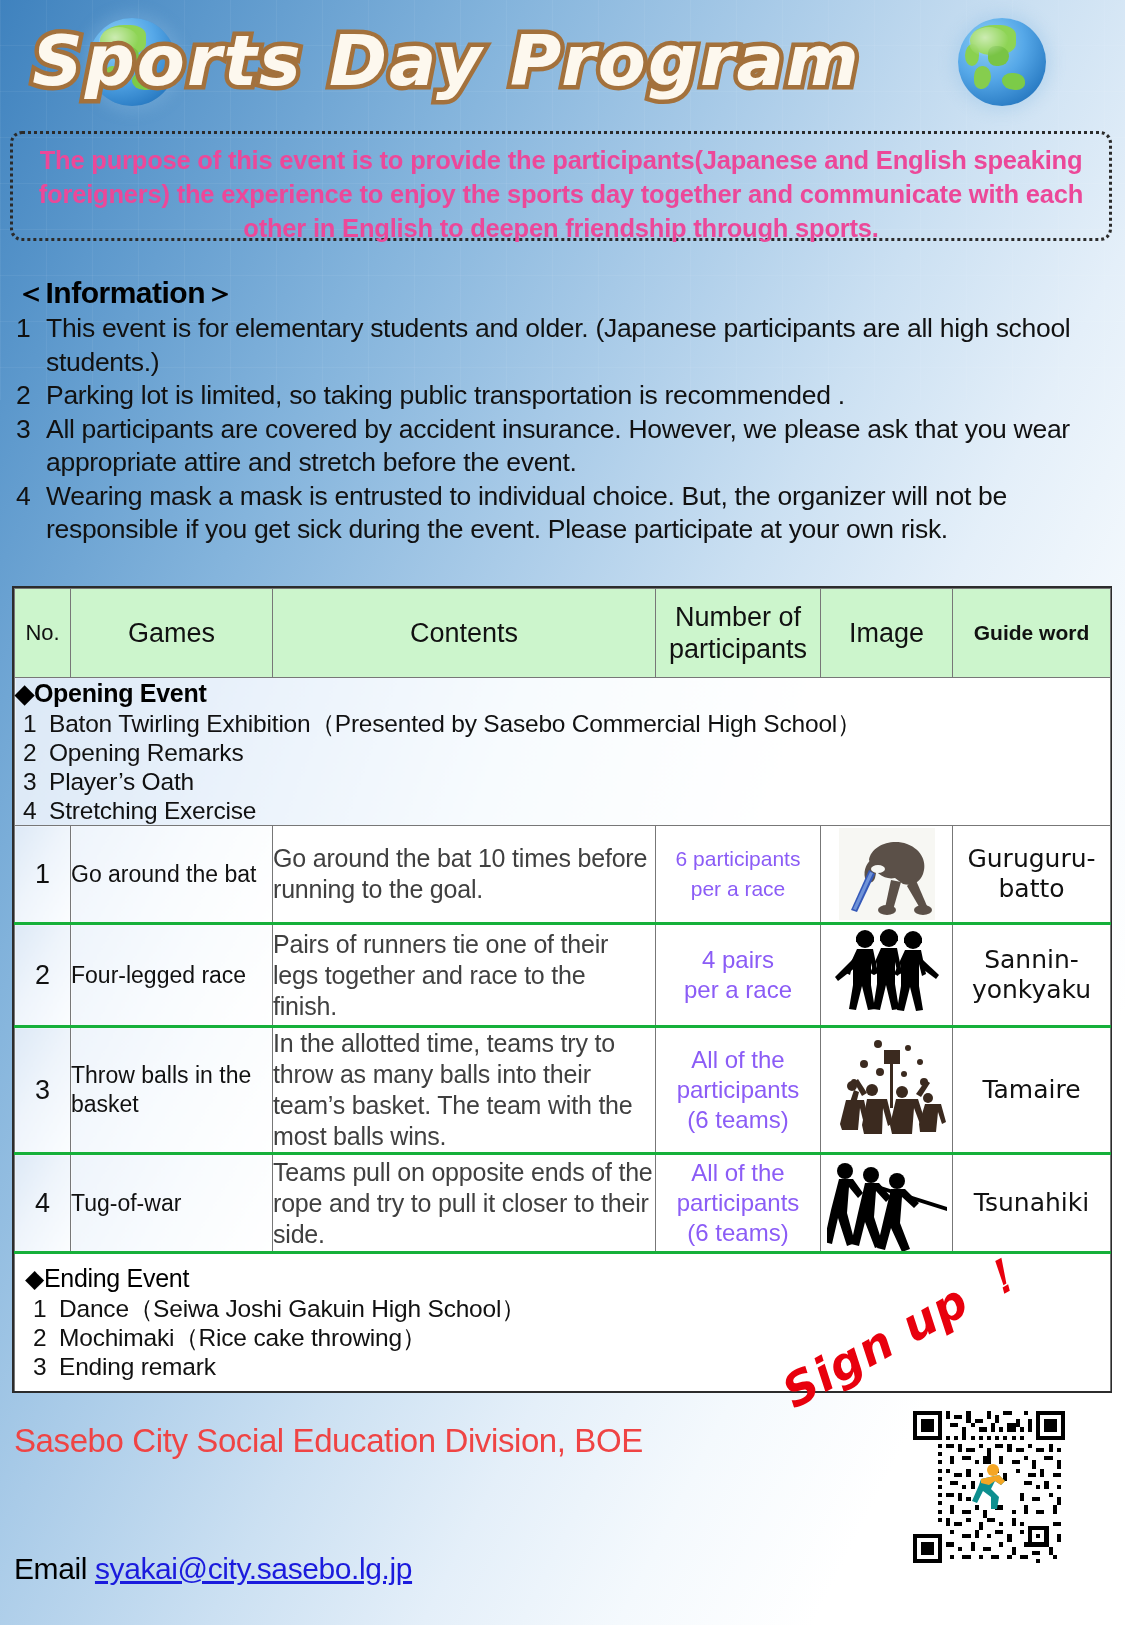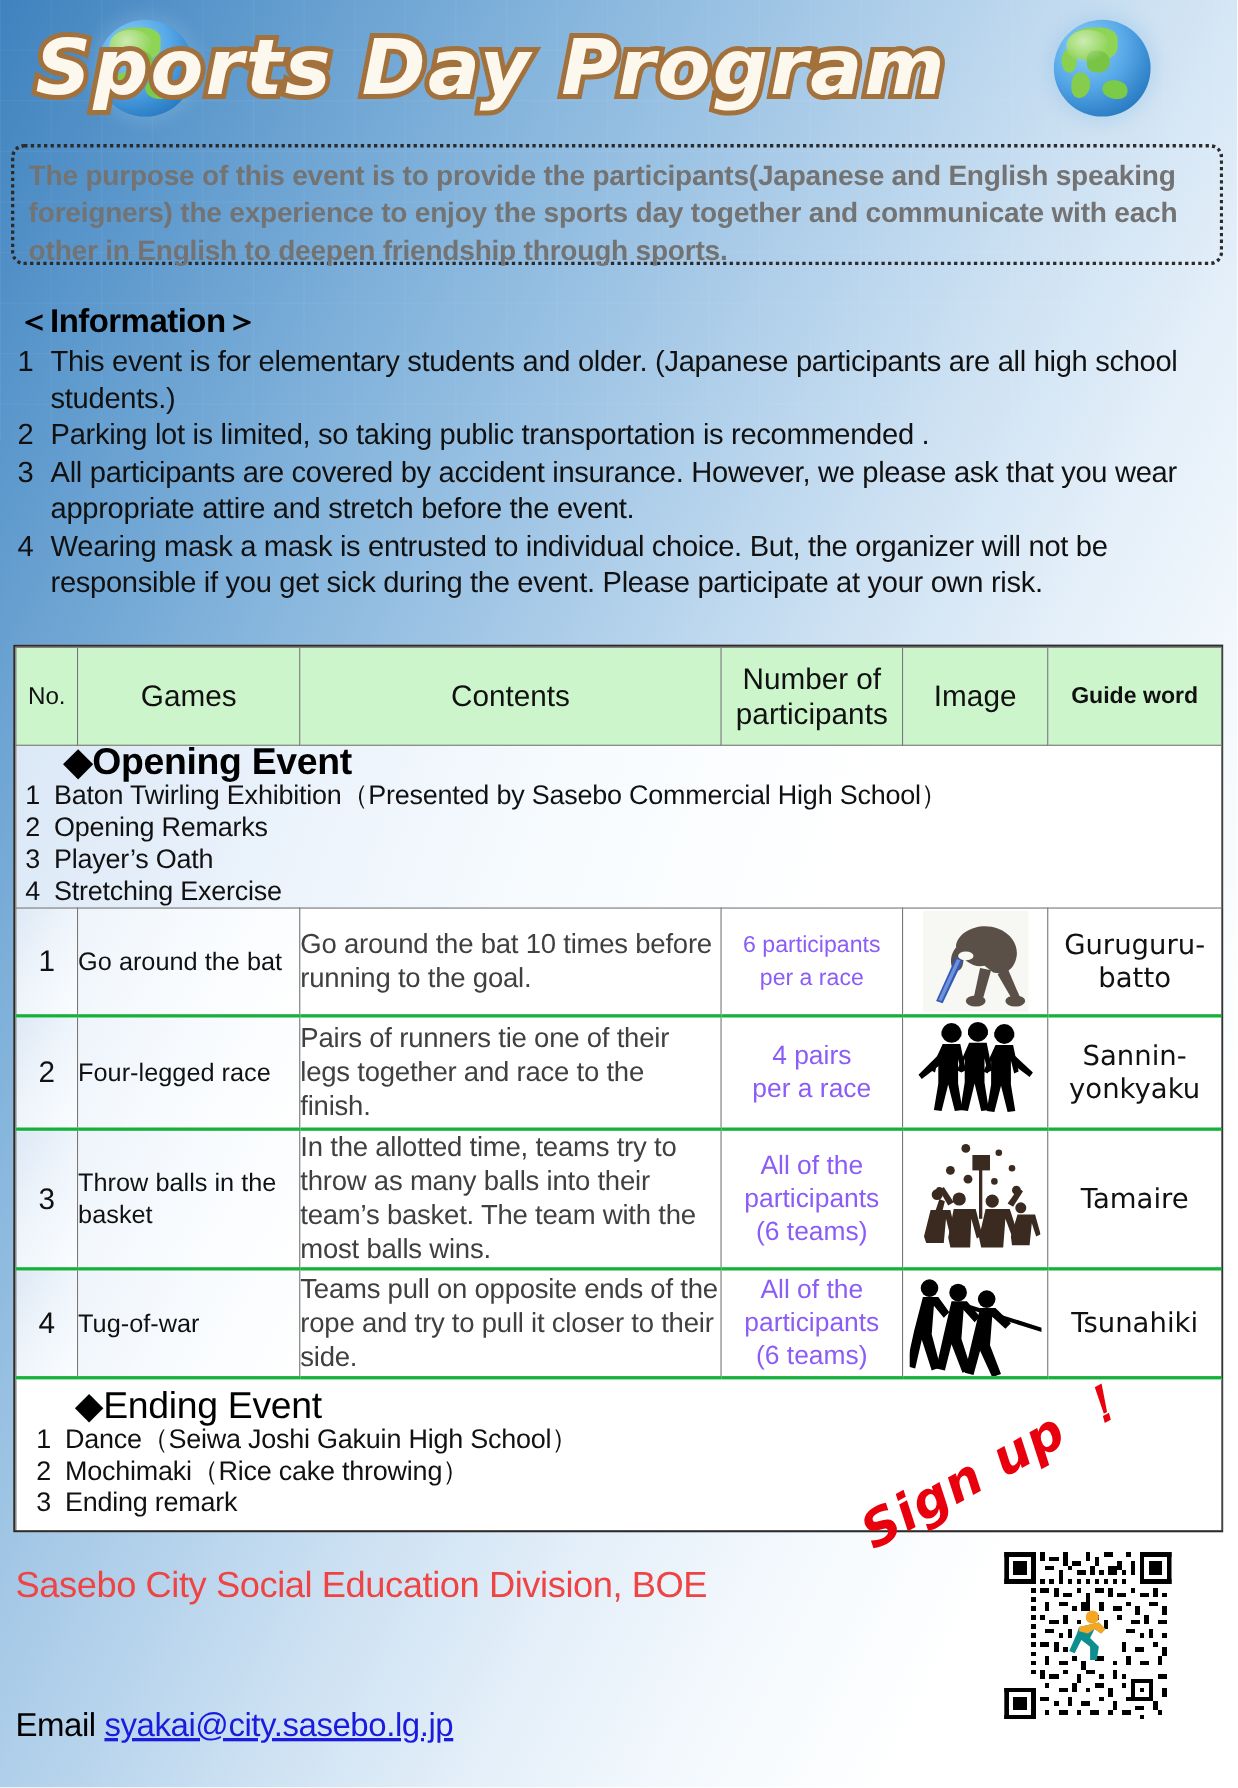--- a/index.html
+++ b/index.html
@@ -106,22 +106,23 @@
     border: 3px dotted #2b2b2b;
     border-radius: 12px;
     box-sizing: border-box;
     padding: 9px 13px 0 13px;
   }
   #purpose-text {
     font-family: "Liberation Sans", sans-serif;
     font-size: 25.5px;
     font-weight: bold;
     line-height: 34px;
-    color: #737373;
+    color: #ec4899;
     letter-spacing: -0.2px;
+    text-align: center;
   }
 
   
   #info {
     position: absolute;
     left: 16px; top: 274px;
     width: 1095px;
   }
   #info-title {
     font-size: 30px;
@@ -192,26 +193,25 @@
     padding: 10px 0 12px 10px;
     border-bottom: 2px solid #2c2c2c;
   }
   td.banner.ending {
     border-bottom: none;
     border-top: none;
     background: #ffffff;
     padding: 9px 0 10px 10px;
   }
   .banner-head {
-    font-size: 34px;
+    font-size: 25px;
     font-weight: bold;
     line-height: 31px;
     color: #000;
     letter-spacing: -0.3px;
-    padding-left: 43px;
   }
   .banner-head.light { font-weight: normal; }
   .banner-item {
     display:flex;
     font-size: 24.5px;
     line-height: 29px;
     color: #111;
     letter-spacing: -0.2px;
     padding-left: 8px;
   }

